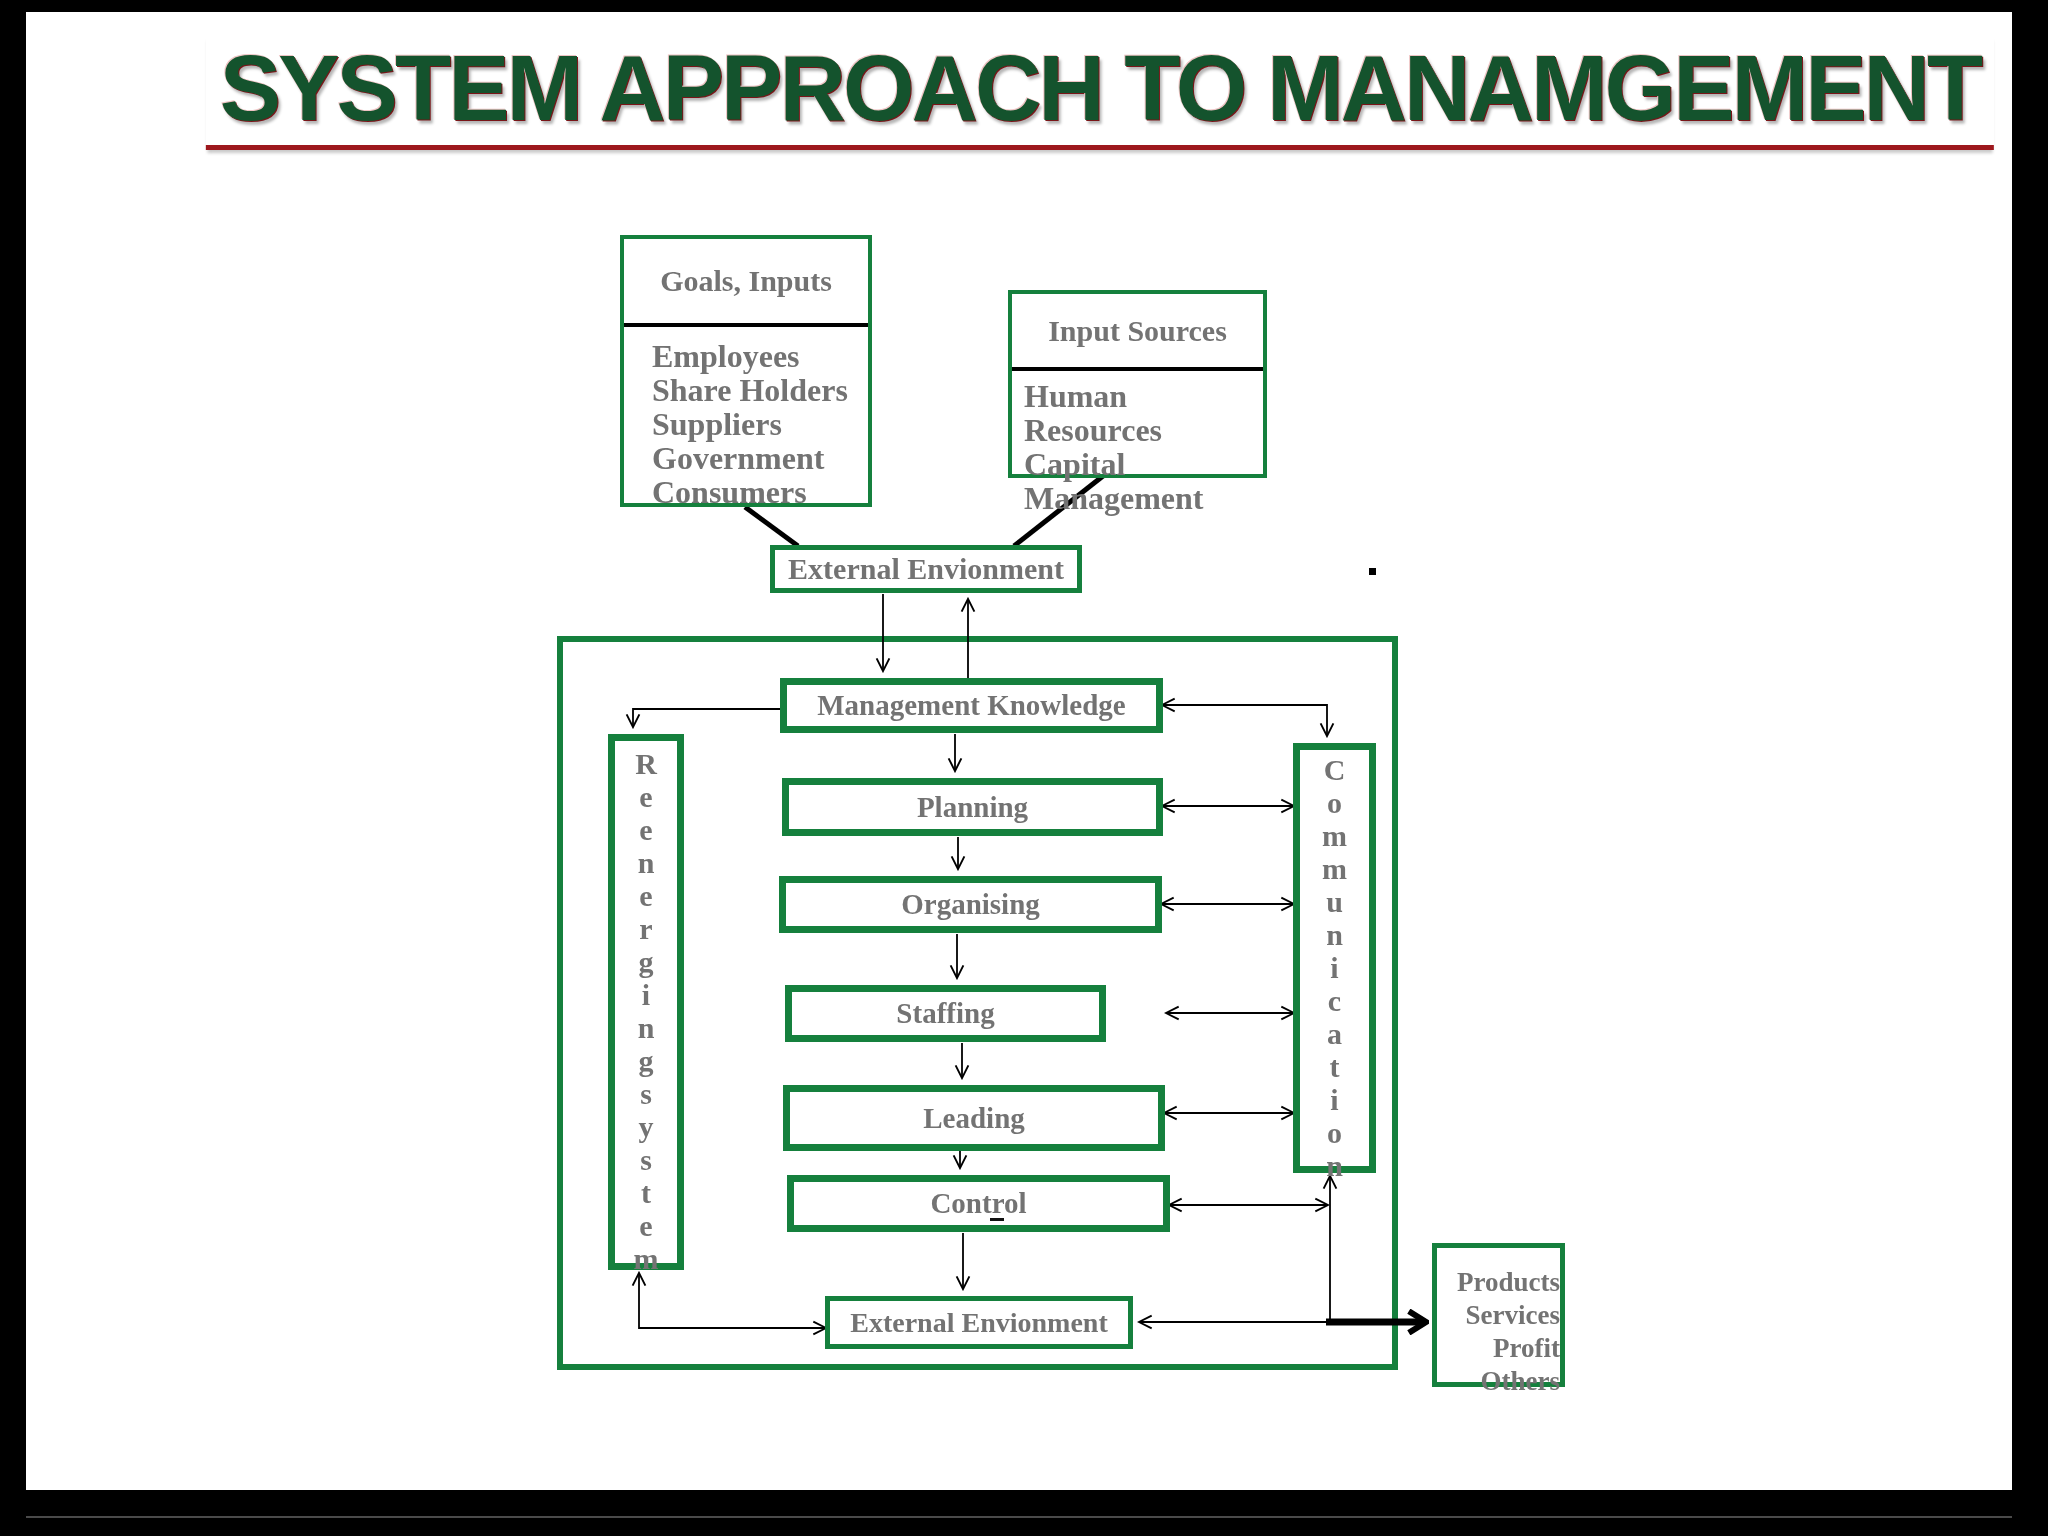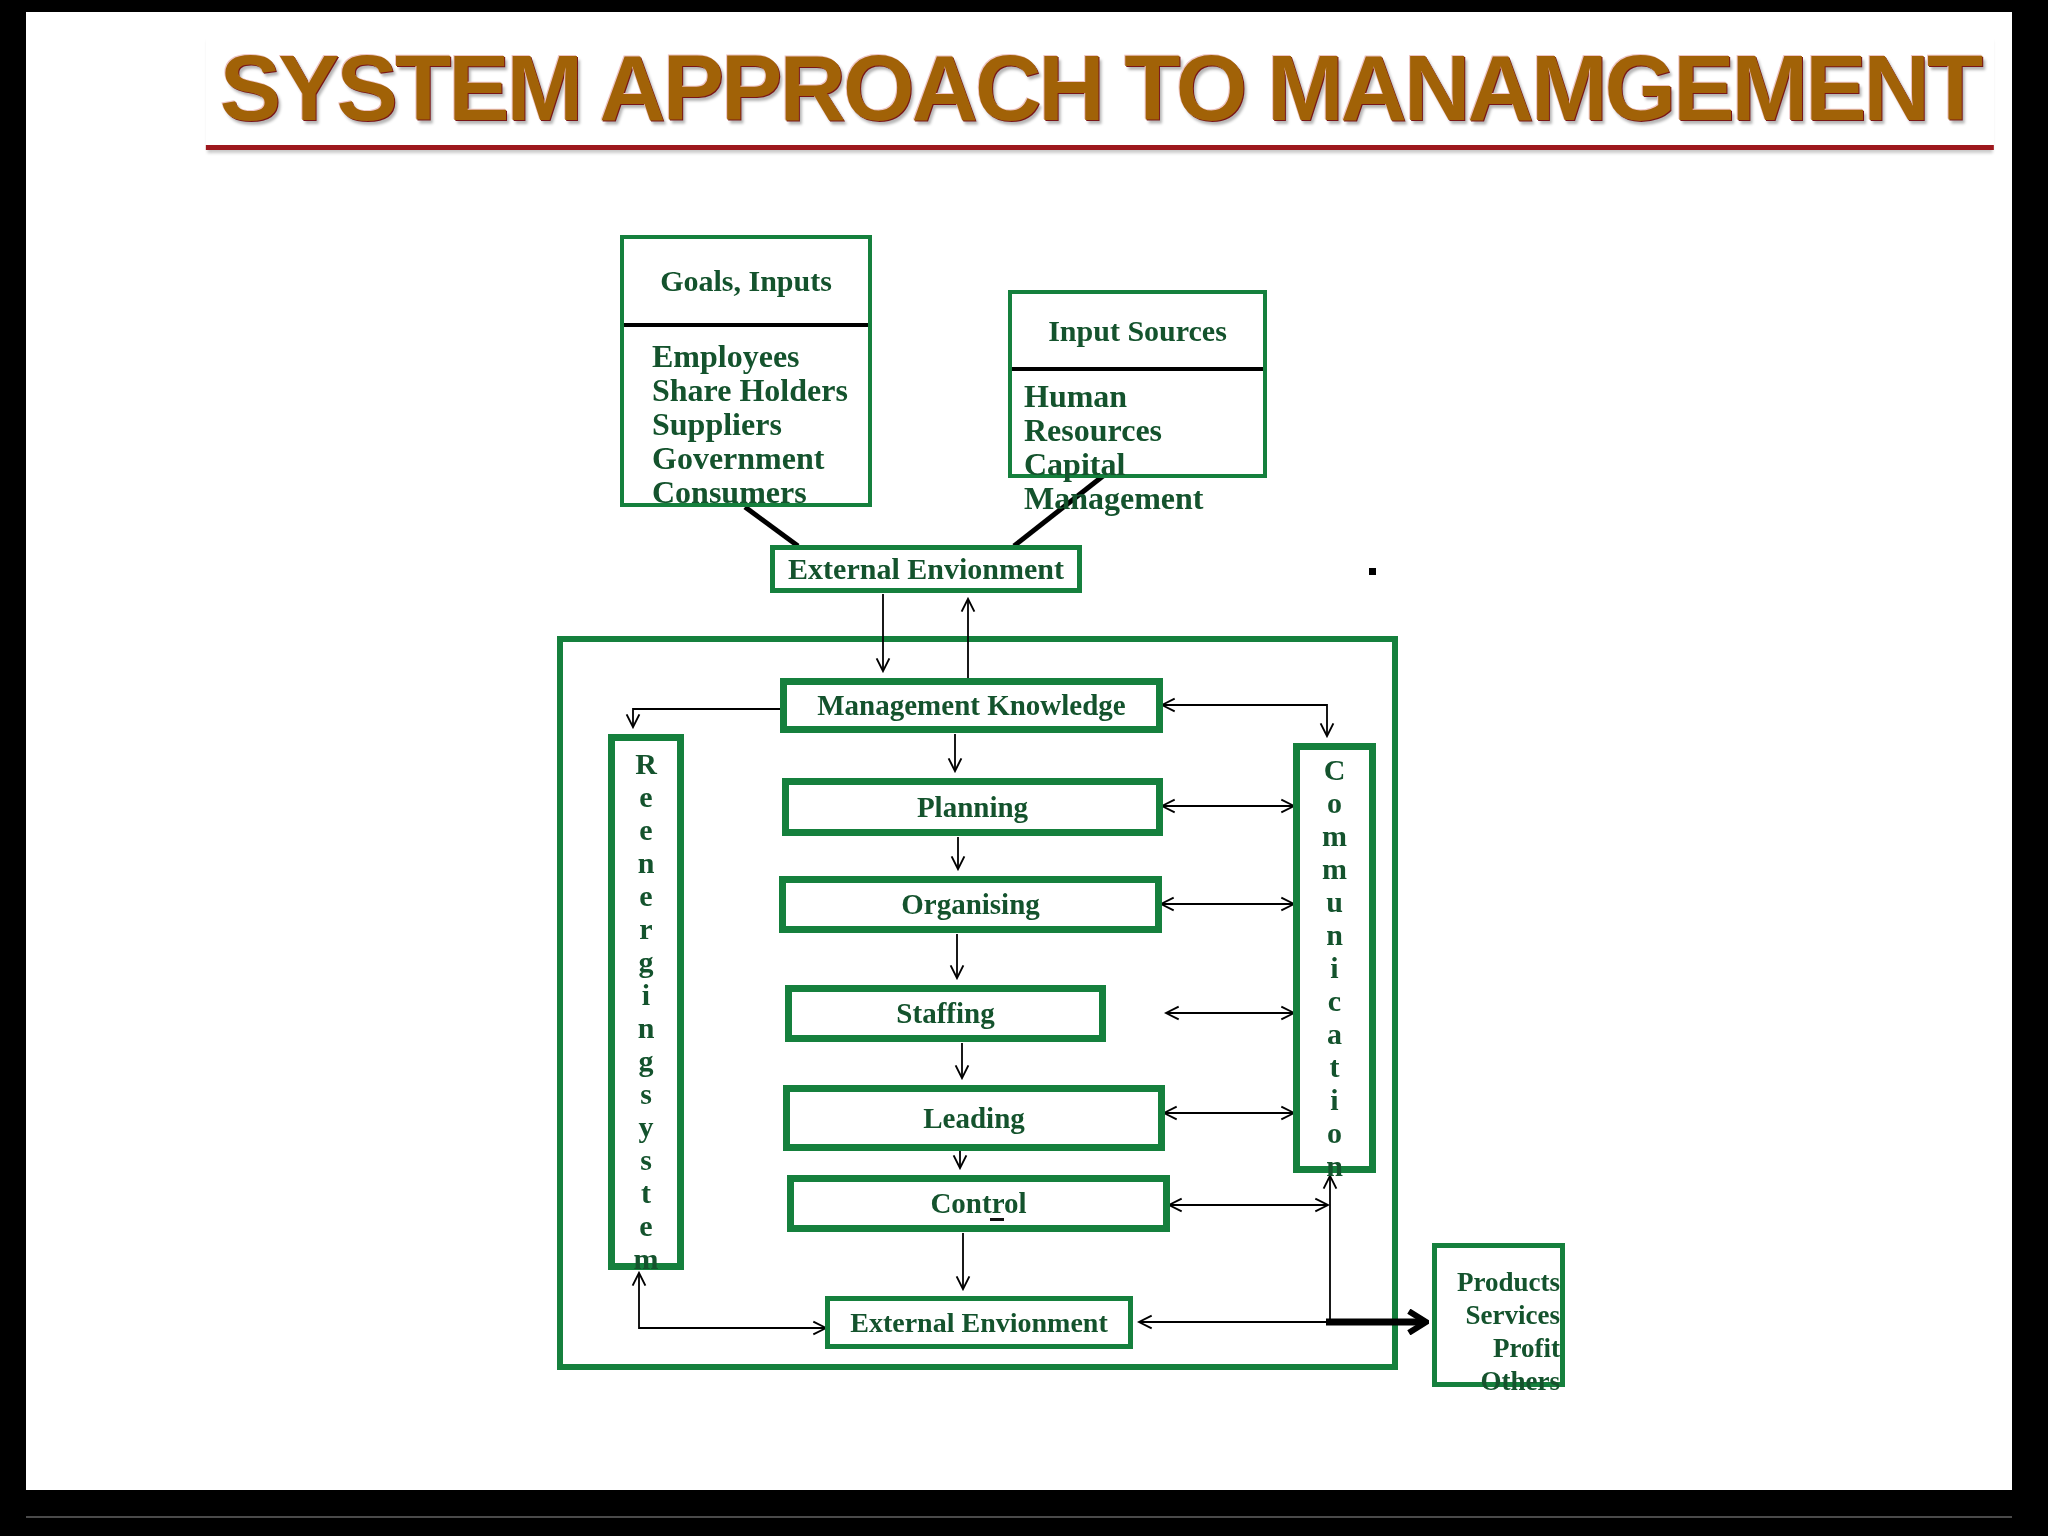--- a/index.html
+++ b/index.html
@@ -14,31 +14,31 @@
   #bar-left{left:0;top:0;width:26px;height:1536px;}
   #bar-right{left:2012px;top:0;width:36px;height:1536px;}
   #bar-bottom{left:0;top:1490px;width:2048px;height:46px;}
   #bar-bottom-line{position:absolute;left:26px;top:1516px;width:1986px;height:2px;background:#4a4a4a;z-index:31;}
 
   
   #title{
     position:absolute;left:1100px;top:36px;transform:translateX(-50%);
     font-family:"Liberation Sans","DejaVu Sans",sans-serif;
     font-weight:bold;font-size:92px;letter-spacing:-3px;white-space:nowrap;
-    color:#a16207;
+    color:#14532d;
     text-shadow:-1px -1px 0 #eec4c4, 1px 1px 0 #7a1518, 3px 4px 3px #b5b5b5;
     border-bottom:5px solid #9d181d;
     box-shadow:0 4px 3px -1px #c9c9c9;
     padding:0 14px 4px 14px;
     z-index:10;
   }
 
   
   .dbox{
-    position:absolute;background:#fff;border:7px solid #15803d;color:#14532d;
+    position:absolute;background:#fff;border:7px solid #15803d;color:#737373;
     box-sizing:border-box;z-index:10;
   }
   .center{display:flex;align-items:center;justify-content:center;}
   .label{font-weight:bold;font-size:29px;}
 
   #goals-box{left:620px;top:235px;width:252px;height:272px;border-width:4px;}
   #goals-header{height:84px;border-bottom:4px solid #000;font-weight:bold;font-size:30px;}
   #goals-items{padding:12px 0 0 28px;font-weight:bold;font-size:32px;line-height:34px;}
 
   #input-box{left:1008px;top:290px;width:259px;height:188px;border-width:4px;}

